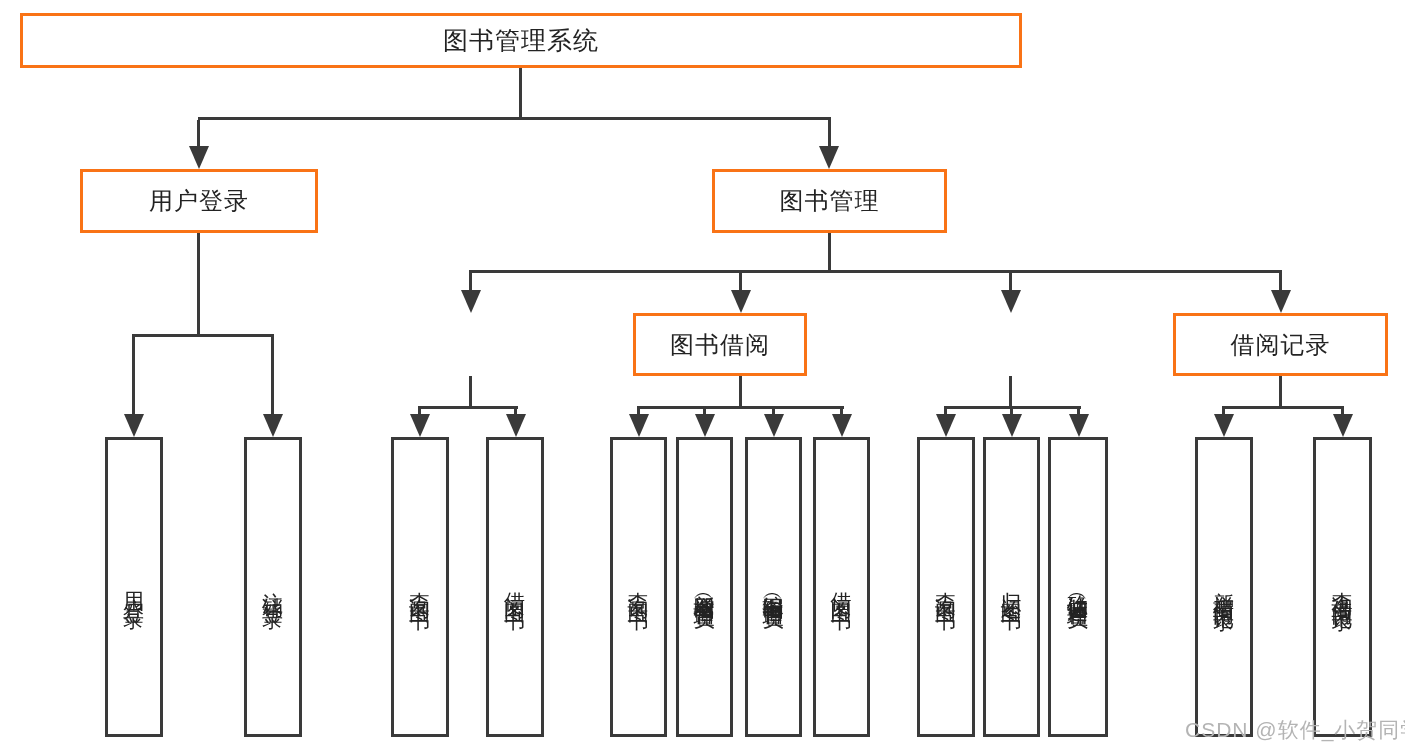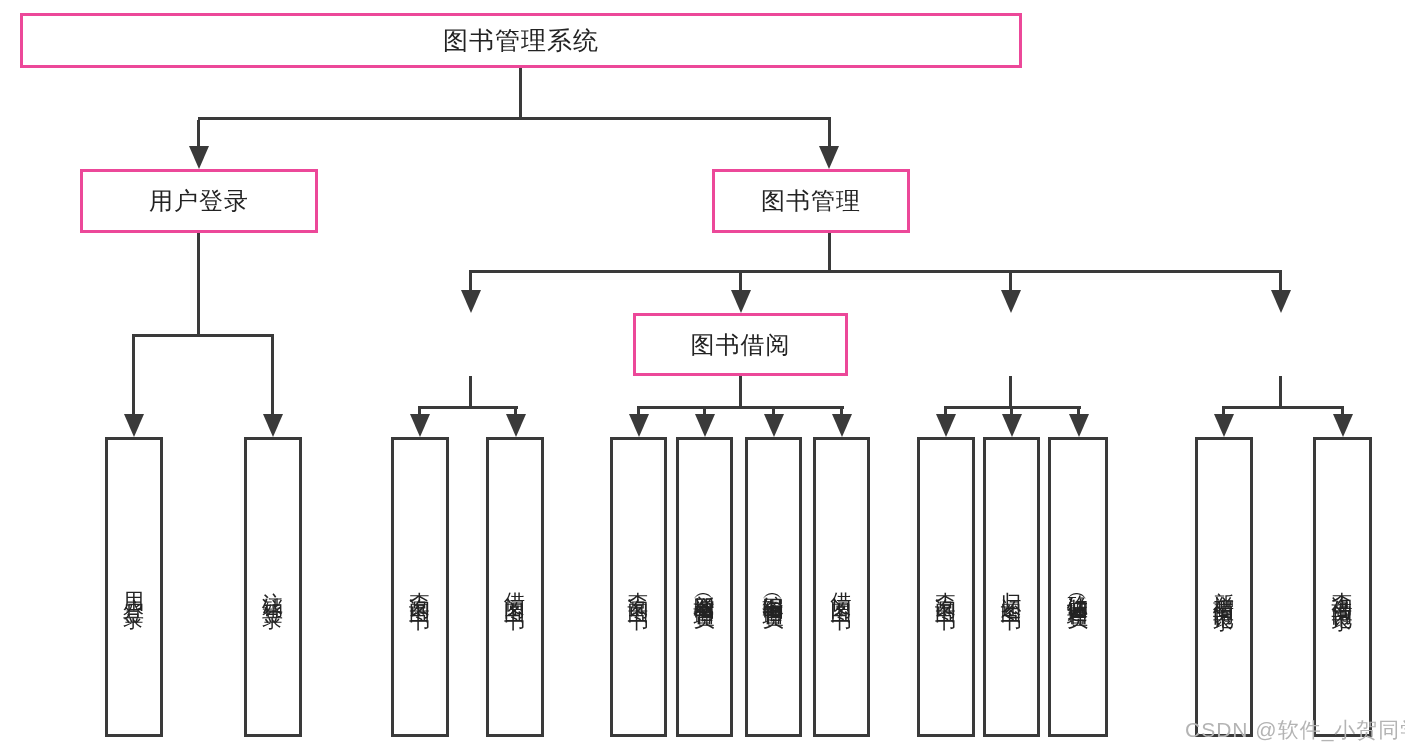--- a/index.html
+++ b/index.html
@@ -1,21 +1,21 @@
 <!DOCTYPE html>
 <html><head>
 <meta charset="utf-8">
 <style>
   html,body{margin:0;padding:0;background:#fff;}
   #stage{
     position:relative;width:1405px;height:747px;background:#ffffff;overflow:hidden;
     font-family:"Liberation Sans","DejaVu Sans",sans-serif;color:#222222;
   }
   .box{
-    position:absolute;box-sizing:border-box;border:3px solid #ec4899;background:#ffffff;
+    position:absolute;box-sizing:border-box;border:3px solid #f97316;background:#ffffff;
     display:flex;align-items:center;justify-content:center;
   }
   .box .lbl{font-size:24px;color:#232323;letter-spacing:1px;white-space:nowrap;}
   .root .lbl{font-size:25px;}
   .vbox{
     position:absolute;box-sizing:border-box;border:3px solid #3a3a3a;background:#ffffff;
     display:flex;align-items:center;justify-content:center;
   }
   .vbox .vlbl{
     writing-mode:vertical-rl;text-orientation:mixed;
@@ -45,21 +45,21 @@
   <div class="line" style="left:519px;top:68px;width:3px;height:50px;"></div>
   <div class="line" style="left:198px;top:117px;width:633px;height:3px;"></div>
   <div class="line" style="left:197px;top:120px;width:3px;height:28px;"></div>
   <div class="tri" style="left:189px;top:146px;"></div>
   <div class="line" style="left:828px;top:120px;width:3px;height:28px;"></div>
   <div class="tri" style="left:819px;top:146px;"></div>
 
   <div class="box z" style="left:80px;top:169px;width:238px;height:64px;">
     <span class="lbl">用户登录</span>
   </div>
-  <div class="box z" style="left:712px;top:169px;width:198px;height:64px;">
+  <div class="box z" style="left:712px;top:169px;width:235px;height:64px;">
     <span class="lbl">图书管理</span>
   </div>
 
   <div class="line" style="left:197px;top:233px;width:3px;height:104px;"></div>
   <div class="line" style="left:132px;top:334px;width:142px;height:3px;"></div>
   <div class="line" style="left:132px;top:337px;width:3px;height:78px;"></div>
   <div class="tri" style="left:124px;top:414px;"></div>
   <div class="line" style="left:271px;top:337px;width:3px;height:78px;"></div>
   <div class="tri" style="left:263px;top:414px;"></div>
 
@@ -74,22 +74,25 @@
   <div class="line" style="left:469px;top:270px;width:813px;height:3px;"></div>
   <div class="line" style="left:469px;top:273px;width:3px;height:19px;"></div>
   <div class="tri" style="left:461px;top:290px;"></div>
   <div class="line" style="left:739px;top:273px;width:3px;height:19px;"></div>
   <div class="tri" style="left:731px;top:290px;"></div>
   <div class="line" style="left:1009px;top:273px;width:3px;height:19px;"></div>
   <div class="tri" style="left:1001px;top:290px;"></div>
   <div class="line" style="left:1279px;top:273px;width:3px;height:19px;"></div>
   <div class="tri" style="left:1271px;top:290px;"></div>
 
-  <div class="box z" style="left:633px;top:313px;width:215px;height:63px;">
+  <div class="box z" style="left:633px;top:313px;width:174px;height:63px;">
     <span class="lbl">图书借阅</span>
+  </div>
+  <div class="box z" style="left:1173px;top:313px;width:215px;height:63px;">
+    <span class="lbl">借阅记录</span>
   </div>
 
   <div class="line" style="left:469px;top:376px;width:3px;height:33px;"></div>
   <div class="line" style="left:418px;top:406px;width:100px;height:3px;"></div>
   <div class="line" style="left:418px;top:409px;width:3px;height:9px;"></div>
   <div class="tri" style="left:410px;top:414px;"></div>
   <div class="line" style="left:514px;top:409px;width:3px;height:9px;"></div>
   <div class="tri" style="left:506px;top:414px;"></div>
 
   <div class="line" style="left:739px;top:376px;width:3px;height:33px;"></div>

